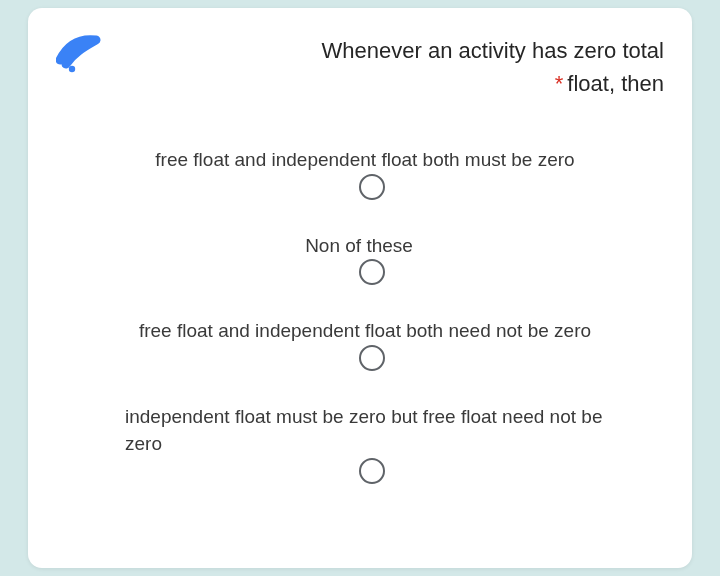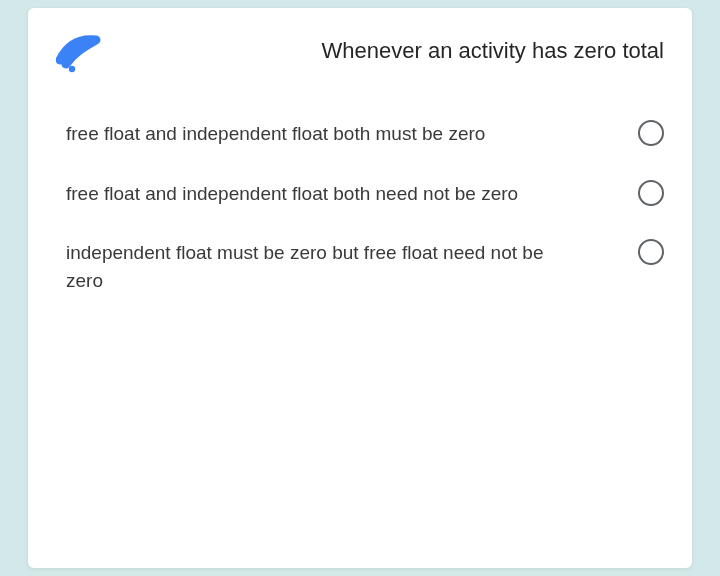--- a/index.html
+++ b/index.html
@@ -7,21 +7,21 @@
     padding: 0;
     width: 720px;
     height: 576px;
     background: #d3e8e8;
     font-family: Arial, Helvetica, sans-serif;
     overflow: hidden;
   }
   .card {
     background: #ffffff;
     margin: 8px 28px 0 28px;
-    border-radius: 6px;
+    border-radius: 14px;
     box-shadow: 0 1px 4px rgba(0,0,0,0.08);
     padding: 26px 28px 10px 28px;
     box-sizing: border-box;
     height: 560px;
   }
   .header {
     display: flex;
     align-items: flex-start;
     margin-bottom: 30px;
   }
@@ -46,22 +46,24 @@
   }
   .asterisk {
     color: #d93025;
     margin-right: 4px;
   }
   .options {
     padding-left: 10px;
   }
   .option-row {
     display: flex;
+    align-items: center;
     justify-content: space-between;
     padding: 16px 0;
+    flex-direction: column;
   }
   .option-label {
     font-size: 19px;
     color: #3a3a3a;
     line-height: 1.45;
     max-width: 480px;
   }
   .option-row.short .option-label {
     text-align: right;
     max-width: none;
@@ -88,31 +90,38 @@
     <div class="icon-box">
       <span class="scribble-icon">
         <svg viewBox="0 0 48 40">
           <path d="M4 26 C 12 10, 24 4, 40 6 C 30 12, 18 18, 10 30" fill="none" stroke="#3a82f6" stroke-width="9" stroke-linecap="round" stroke-linejoin="round"></path>
           <circle cx="16" cy="35" r="3.2" fill="#3a82f6"></circle>
         </svg>
       </span>
     </div>
     <div class="question-block">
       <div class="question-text">Whenever an activity has zero total</div>
+      <div class="question-text">
+        <span class="asterisk">*</span><span>float, then</span>
+      </div>
     </div>
   </div>
 
   <div class="options">
 
     <div class="option-row">
       <div class="option-label">free float and independent float both must be zero</div>
       <div class="radio"></div>
     </div>
 
 
+    <div class="option-row short">
+      <div class="option-label">Non of these</div>
+      <div class="radio"></div>
+    </div>
 
     <div class="option-row">
       <div class="option-label">free float and independent float both need not be zero</div>
       <div class="radio"></div>
     </div>
 
     <div class="option-row">
       <div class="option-label">independent float must be zero but free float need not be zero</div>
       <div class="radio"></div>
     </div>

